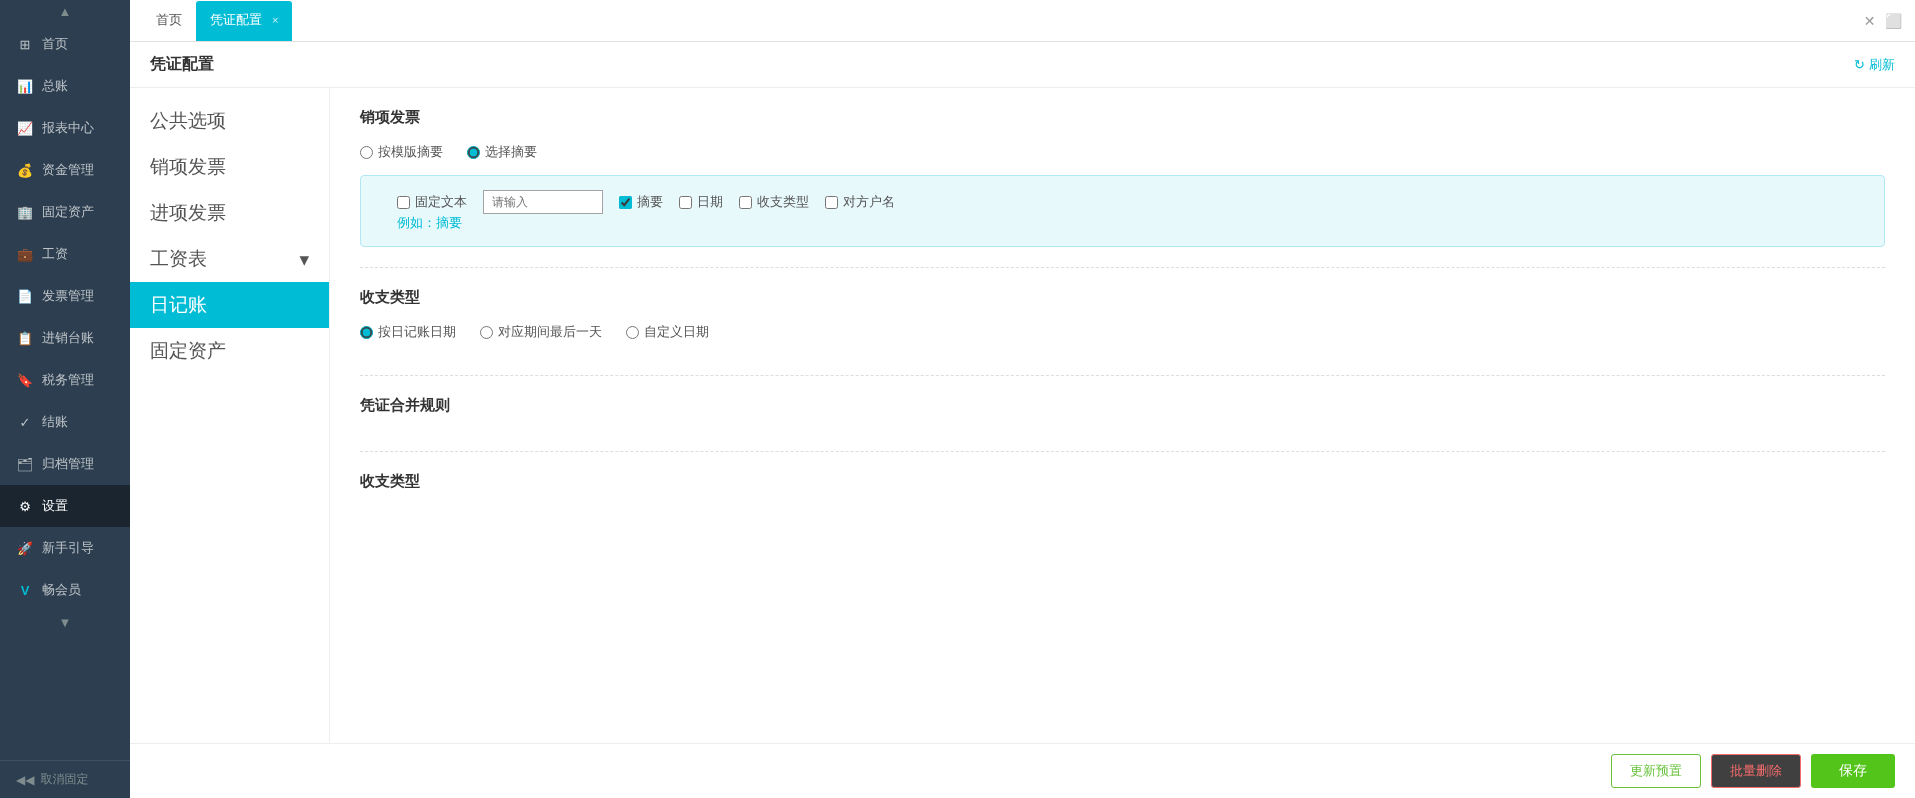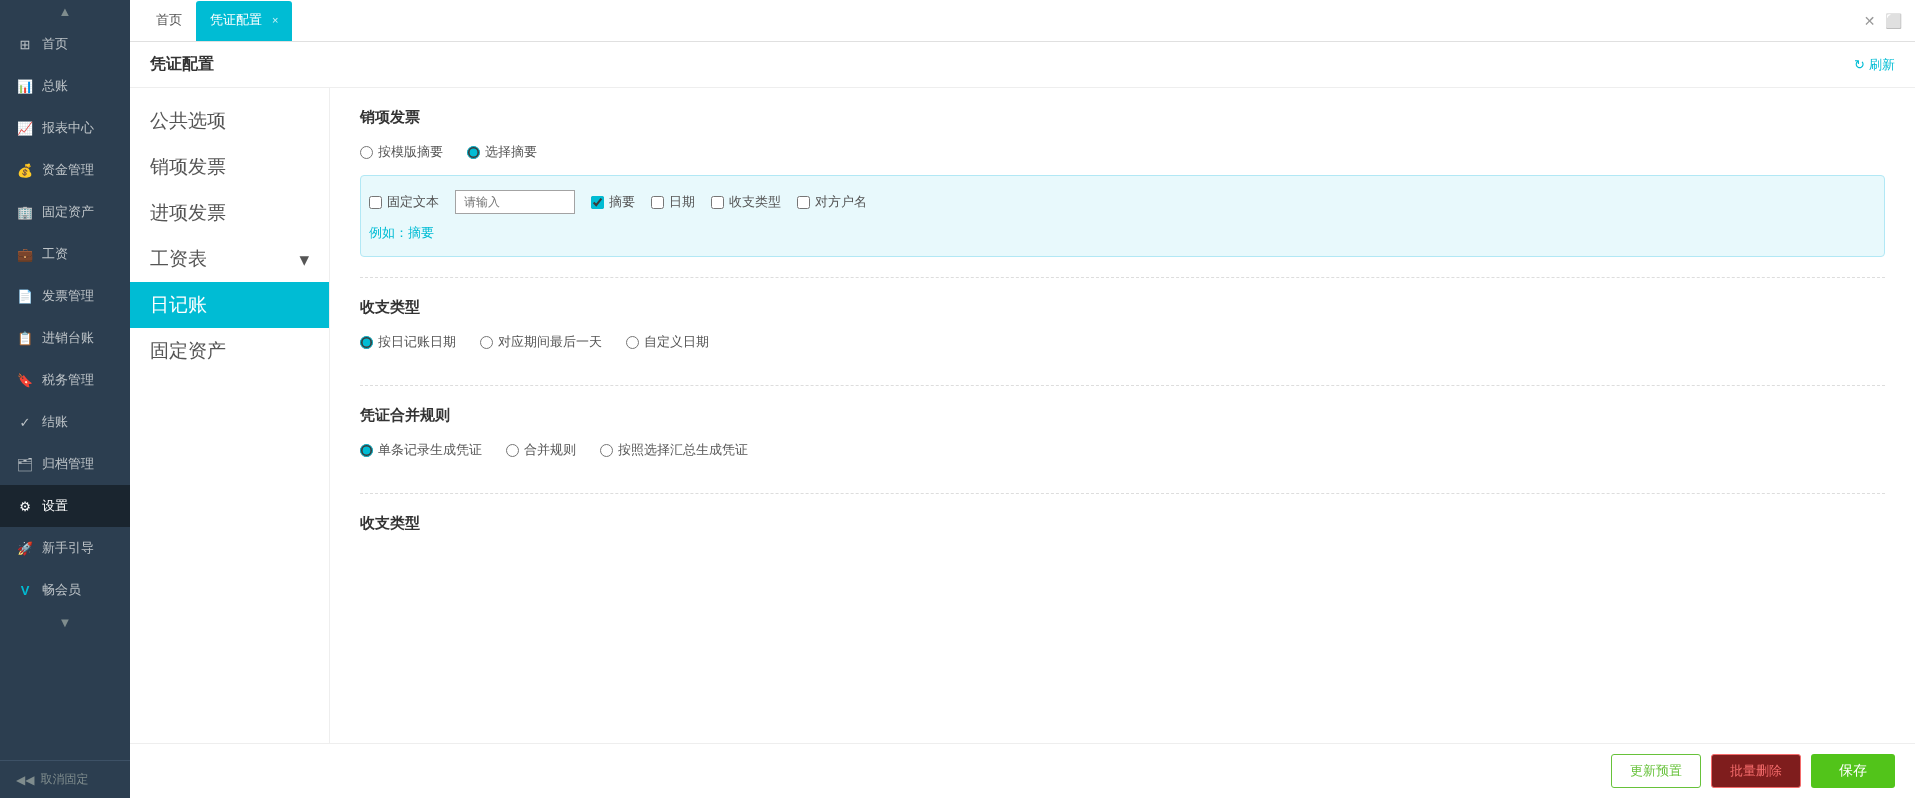--- a/index.html
+++ b/index.html
@@ -191,21 +191,21 @@
     .radio-item input[type="radio"] {
       accent-color: #00bcd4;
       cursor: pointer;
     }
 
     
     .summary-box {
       background: #e8f9fc;
       border: 1px solid #b2e8f5;
       border-radius: 4px;
-      padding: 14px 8px;
+      padding: 14px 36px;
       margin-top: 10px;
     }
     .summary-box-row {
       display: flex;
       align-items: center;
       gap: 16px;
       flex-wrap: wrap;
     }
     .checkbox-item {
       display: flex;
@@ -221,21 +221,20 @@
     .text-input {
       border: 1px solid #a3a3a3;
       border-radius: 0;
       padding: 4px 8px;
       font-size: 12px;
       color: #a21caf;
       width: 120px;
       outline: none;
     }
     .summary-example {
-      margin-top: 10px;
       color: #00bcd4;
       font-size: 13px;
     }
 
     
     .footer-bar {
       background: #fff;
       border-top: 1px solid #eee;
       padding: 10px 20px;
       display: flex;
@@ -250,21 +249,21 @@
       cursor: pointer;
       font-size: 13px;
       border: none;
     }
     .btn-outline-green {
       background: #fff;
       border: 1px solid #67c23a;
       color: #67c23a;
     }
     .btn-outline-red {
-      background: #7f1d1d;
+      background: #404040;
       border: 1px solid #f56c6c;
       color: #f56c6c;
     }
     .btn-primary {
       background: #52c41a;
       color: #fff;
       font-size: 14px;
       padding: 8px 28px;
     }
 
@@ -452,34 +451,20 @@
             </label>
             <label class="radio-item">
               <input type="radio" name="voucher-date" style="">
               <span>自定义日期</span>
             </label>
           </div>
         </div>
 
         <div class="section">
           <div class="section-title">凭证合并规则</div>
-          <div class="radio-group">
-            <label class="radio-item">
-              <input type="radio" name="voucher-merge" checked="" style="">
-              <span>单条记录生成凭证</span>
-            </label>
-            <label class="radio-item">
-              <input type="radio" name="voucher-merge" style="">
-              <span>合并规则</span>
-            </label>
-            <label class="radio-item">
-              <input type="radio" name="voucher-merge" style="">
-              <span>按照选择汇总生成凭证</span>
-            </label>
-          </div>
         </div>
 
         <div class="section">
           <div class="section-title">收支类型</div>
         </div>
 
       </div>
     </div>
 
     <div class="footer-bar">

